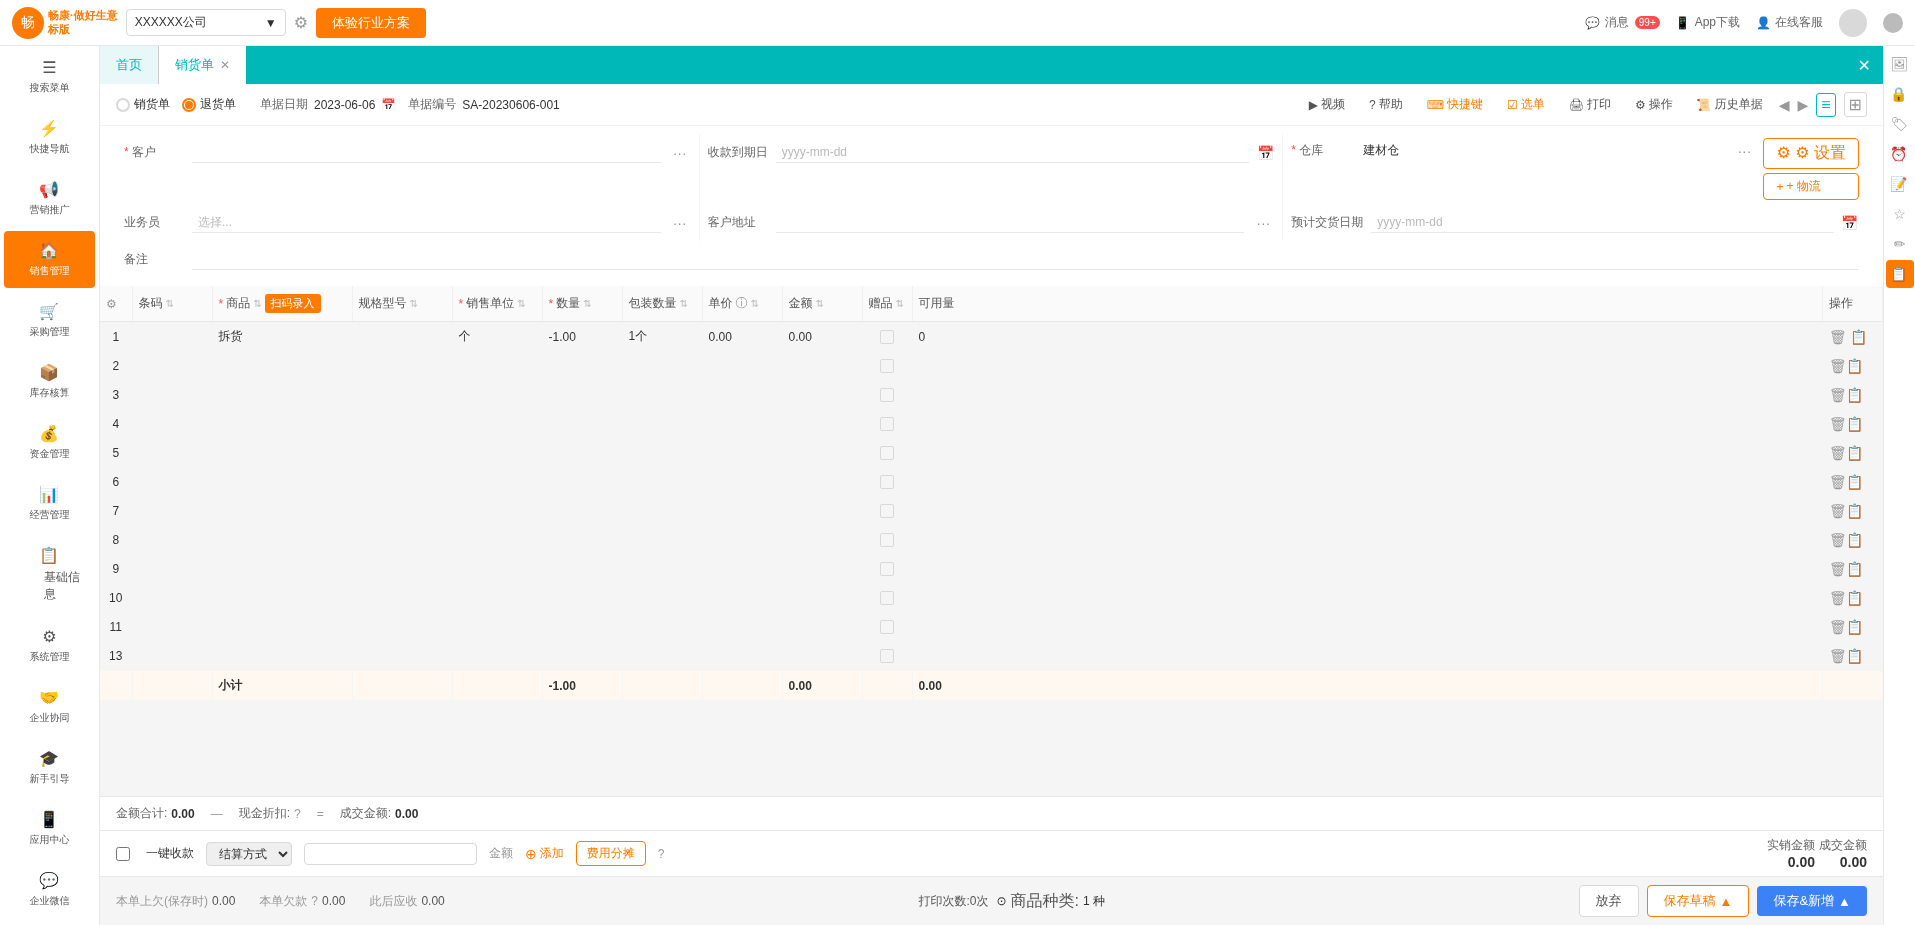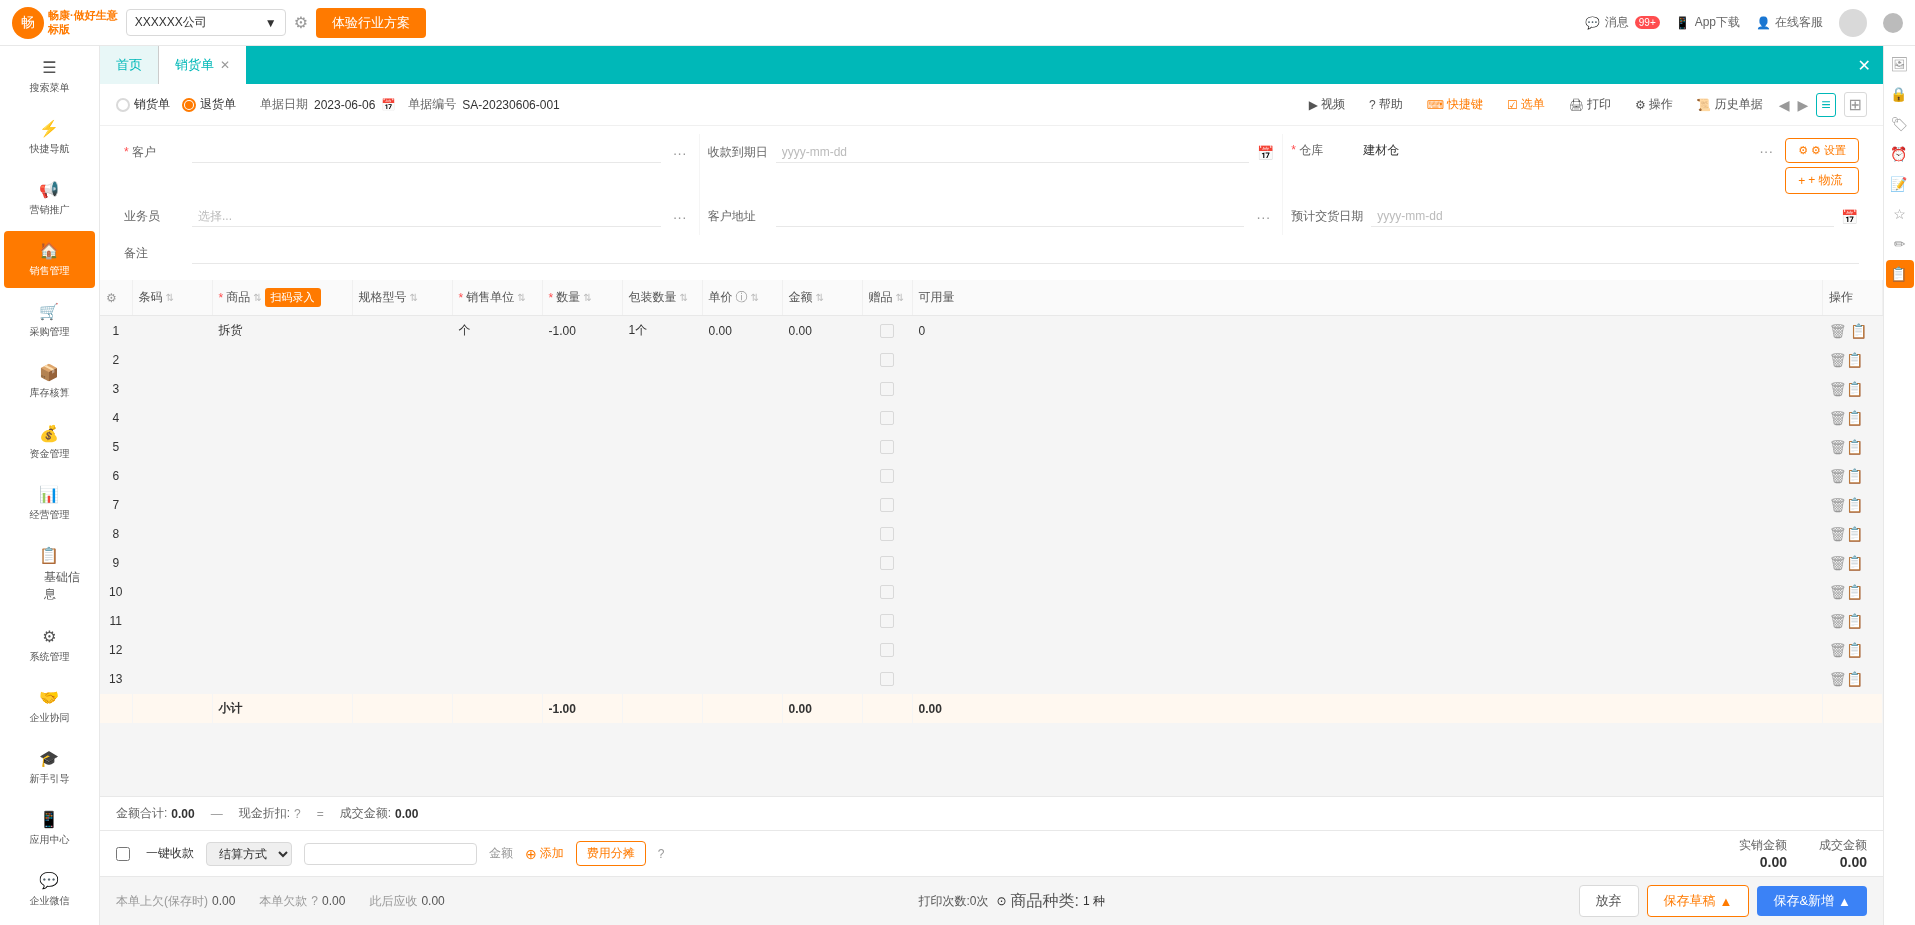--- a/index.html
+++ b/index.html
@@ -67,21 +67,21 @@
     }
     .radio-circle.checked { border-color: #ff7a00; }
     .radio-inner { width: 8px; height: 8px; border-radius: 50%; background: #ff7a00; }
     .toolbar-btn {
       font-size: 12px; padding: 3px 8px; border: none; background: none;
       cursor: pointer; color: #555; display: flex; align-items: center; gap: 3px;
     }
     .toolbar-btn-orange { color: #ff7a00; }
     .setting-btn {
       border: 1px solid #ff7a00; color: #ff7a00; border-radius: 4px;
-      padding: 4px 12px; font-size: 11px; cursor: pointer; background: #fff;
+      padding: 4px 12px; font-size: 16px; cursor: pointer; background: #fff;
     }
     .flow-btn {
       border: 1px solid #ff7a00; color: #ff7a00; border-radius: 4px;
       padding: 4px 12px; font-size: 12px; cursor: pointer; background: #fff; display: flex; align-items: center; gap: 3px;
     }
     .form-row { display: flex; align-items: center; gap: 8px; padding: 4px 0; }
     .form-label { color: #666; min-width: 60px; font-size: 12px; white-space: nowrap; }
     .form-input {
       flex: 1; border: none; border-bottom: 1px solid #e8e8e8;
       padding: 3px 6px; font-size: 12px; color: #333; background: transparent;
@@ -142,21 +142,21 @@
       font-size: 12px; color: #333; min-width: 80px;
     }
     .add-btn {
       background: none; border: none; color: #ff7a00; cursor: pointer; font-size: 12px;
       display: flex; align-items: center; gap: 3px;
     }
     .expense-btn {
       border: 1px solid #ff7a00; color: #ff7a00; border-radius: 4px;
       padding: 3px 10px; font-size: 12px; cursor: pointer; background: #fff;
     }
-    .payment-right { margin-left: auto; display: flex; align-items: flex-start; gap: 32px; }
+    .payment-right { margin-left: auto; display: flex; align-items: flex-start; gap: 4px; }
     .summary-item { text-align: right; font-size: 12px; color: #666; }
     .summary-value { font-size: 14px; font-weight: bold; color: #333; }
 
     
     .footer-bar {
       background: #f5f5f5; border-top: 1px solid #e8e8e8;
       padding: 8px 16px; display: flex; align-items: center; gap: 24px;
     }
     .footer-item { font-size: 12px; color: #555; display: flex; align-items: center; gap: 4px; }
     .footer-item .label { color: #999; }
@@ -685,38 +685,20 @@
                 <td>
                     <div class="checkbox-cell">
                       <div class="table-checkbox"></div>
                     </div>
                   </td>
                 <td></td>
                 <td><span class="delete-icon">🗑</span><span class="copy-icon">📋</span></td>
               </tr>
               <tr>
                 <td class="row-num">11</td>
-                <td></td>
-                  <td></td>
-                  <td></td>
-                  <td></td>
-                <td></td>
-                  <td></td>
-                  <td></td>
-                  <td></td>
-                <td>
-                    <div class="checkbox-cell">
-                      <div class="table-checkbox"></div>
-                    </div>
-                  </td>
-                <td></td>
-                <td><span class="delete-icon">🗑</span><span class="copy-icon">📋</span></td>
-              </tr>
-              <tr>
-                <td class="row-num">12</td>
                 <td></td>
                   <td></td>
                   <td></td>
                   <td></td>
                 <td></td>
                   <td></td>
                   <td></td>
                   <td></td>
                 <td>
                     <div class="checkbox-cell">

